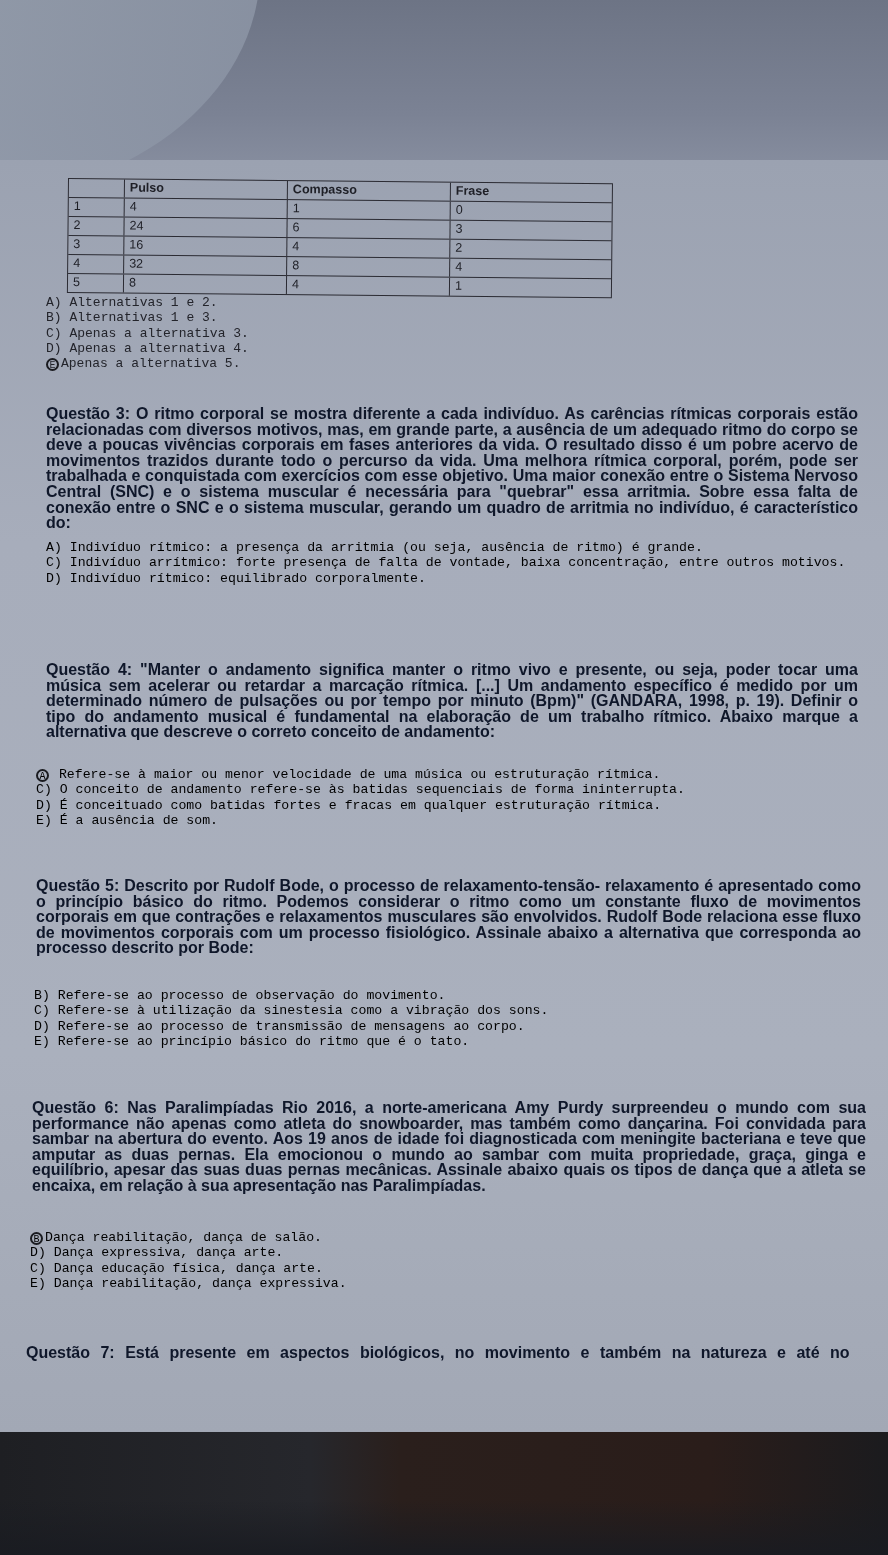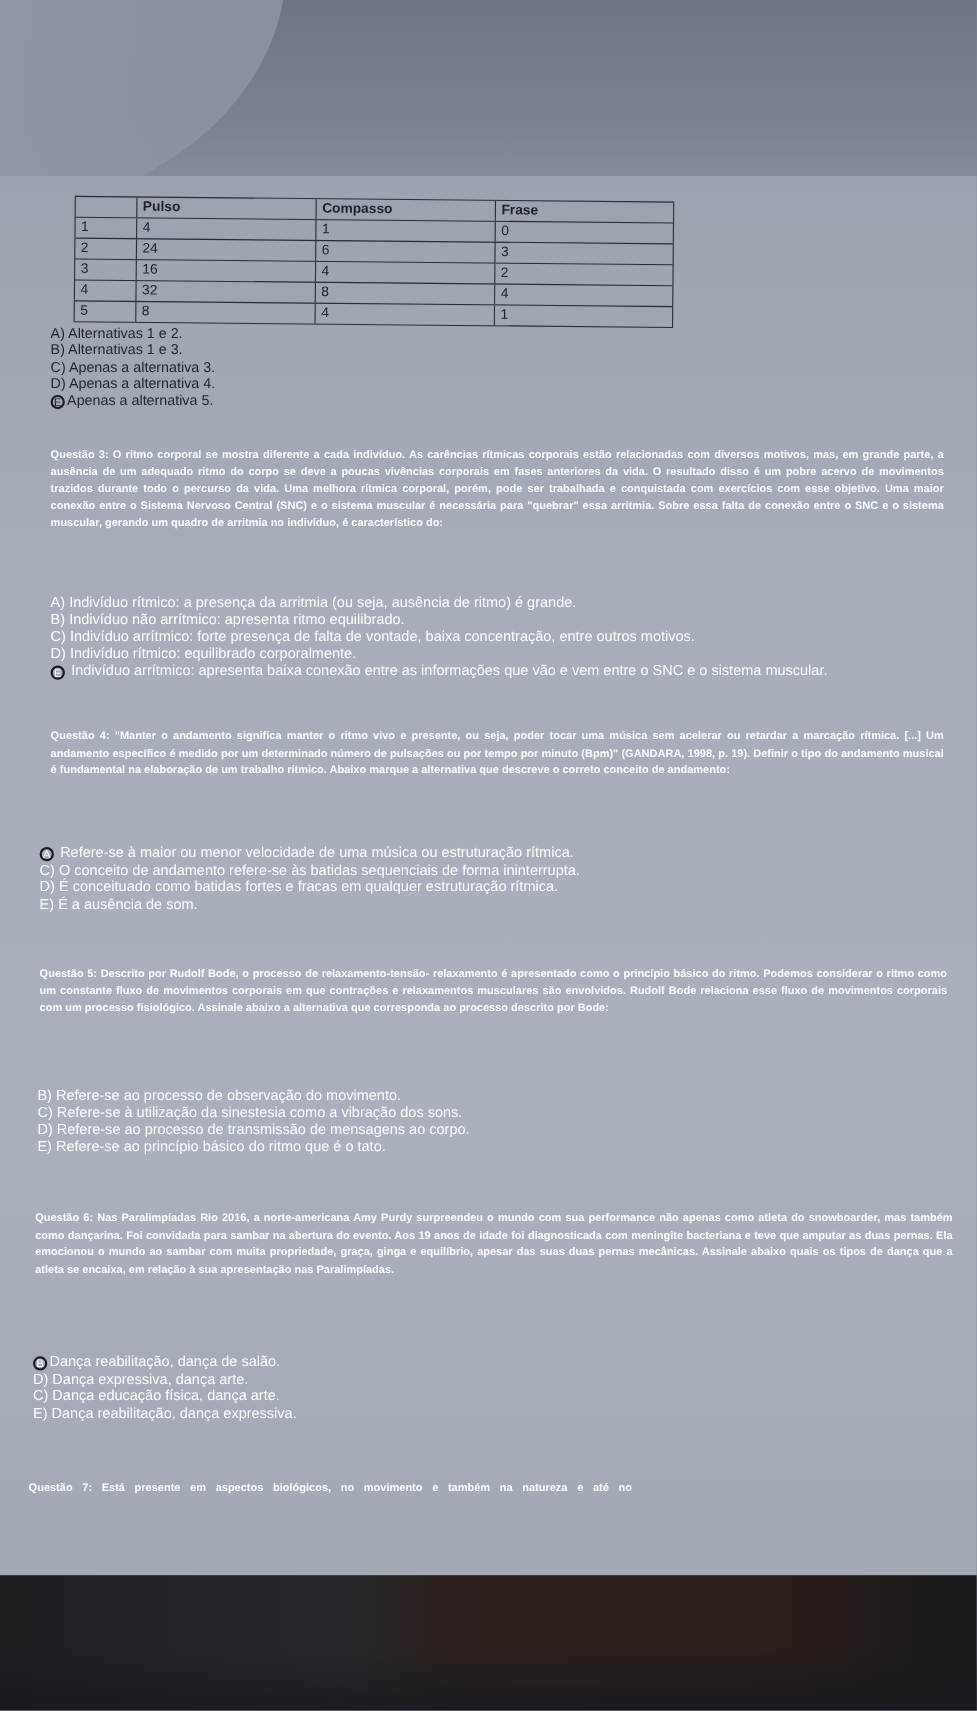--- a/index.html
+++ b/index.html
@@ -44,32 +44,32 @@
   .tbl-row:last-child { border-bottom: none; }
   .tbl-cell { border-right: 1px solid #2b2b33; padding: 1px 5px; box-sizing: border-box; line-height: 15px; }
   .tbl-cell:last-child { border-right: none; }
   .c0 { width: 56px; }
   .c1 { width: 163px; }
   .c2 { width: 163px; }
   .c3 { width: 161px; }
   .hdr { font-weight: bold; }
 
   .opts { position: absolute; font-size: 13px; line-height: 15.3px; color: #23242b; }
-  .opt { white-space: nowrap; }
+  .opt { white-space: nowrap; font-family: Liberation Mono, monospace; }
   .circled {
     display: inline-block; width: 13px; height: 13px; border: 2px solid #1a1b20;
     border-radius: 50%; text-align: center; line-height: 12px; font-size: 10px;
     box-sizing: border-box; margin-right: 2px; vertical-align: -1px;
   }
 
   .q {
     position: absolute; left: 46px; width: 812px; font-weight: bold;
-    font-size: 10px; line-height: 15.6px; text-align: justify; color: #ffffff;
+    font-size: 16px; line-height: 15.6px; text-align: justify; color: #0f172a;
   }
-  .opt-block { position: absolute; left: 46px; width: 815px; font-size: 13.2px; line-height: 15.4px; color: #ffffff; }
+  .opt-block { position: absolute; left: 46px; width: 815px; font-size: 13.2px; line-height: 15.4px; color: #000000; }
   .opt-block .opt { white-space: nowrap; }
   .opt-block .opt.wrap { white-space: normal; text-align: justify; }
 </style>
 </head>
 <body>
 
 <div class="photo-top"></div>
 <div class="curl"></div>
 <div class="page"></div>
 <div class="bottom"></div>
@@ -120,24 +120,22 @@
     <div class="opt"><span>A)</span> <span>Alternativas 1 e 2.</span></div>
     <div class="opt"><span>B)</span> <span>Alternativas 1 e 3.</span></div>
     <div class="opt"><span>C)</span> <span>Apenas a alternativa 3.</span></div>
     <div class="opt"><span>D)</span> <span>Apenas a alternativa 4.</span></div>
     <div class="opt"><span class="circled">E</span><span>Apenas a alternativa 5.</span></div>
   </div>
 
   <div class="q" style="top:406px;">Questão 3: O ritmo corporal se mostra diferente a cada indivíduo. As carências rítmicas corporais estão relacionadas com diversos motivos, mas, em grande parte, a ausência de um adequado ritmo do corpo se deve a poucas vivências corporais em fases anteriores da vida. O resultado disso é um pobre acervo de movimentos trazidos durante todo o percurso da vida. Uma melhora rítmica corporal, porém, pode ser trabalhada e conquistada com exercícios com esse objetivo. Uma maior conexão entre o Sistema Nervoso Central (SNC) e o sistema muscular é necessária para "quebrar" essa arritmia. Sobre essa falta de conexão entre o SNC e o sistema muscular, gerando um quadro de arritmia no indivíduo, é característico do:</div>
   <div class="opt-block" style="top:540px;">
     <div class="opt"><span>A)</span> <span>Indivíduo rítmico: a presença da arritmia (ou seja, ausência de ritmo) é grande.</span></div>
-    <div class="opt"><span>B)</span> <span>Indivíduo não arrítmico: apresenta ritmo equilibrado.</span></div>
     <div class="opt"><span>C)</span> <span>Indivíduo arrítmico: forte presença de falta de vontade, baixa concentração, entre outros motivos.</span></div>
     <div class="opt"><span>D)</span> <span>Indivíduo rítmico: equilibrado corporalmente.</span></div>
-    <div class="opt wrap"><span class="circled">E</span> <span>Indivíduo arrítmico: apresenta baixa conexão entre as informações que vão e vem entre o SNC e o sistema muscular.</span></div>
   </div>
 
   <div class="q" style="top:662px;">Questão 4: "Manter o andamento significa manter o ritmo vivo e presente, ou seja, poder tocar uma música sem acelerar ou retardar a marcação rítmica. [...] Um andamento específico é medido por um determinado número de pulsações ou por tempo por minuto (Bpm)" (GANDARA, 1998, p. 19). Definir o tipo do andamento musical é fundamental na elaboração de um trabalho rítmico. Abaixo marque a alternativa que descreve o correto conceito de andamento:</div>
   <div class="opt-block" style="top:767px; left:36px;">
     <div class="opt"><span class="circled">A</span> <span>Refere-se à maior ou menor velocidade de uma música ou estruturação rítmica.</span></div>
     <div class="opt"><span>C)</span> <span>O conceito de andamento refere-se às batidas sequenciais de forma ininterrupta.</span></div>
     <div class="opt"><span>D)</span> <span>É conceituado como batidas fortes e fracas em qualquer estruturação rítmica.</span></div>
     <div class="opt"><span>E)</span> <span>É a ausência de som.</span></div>
   </div>
 

